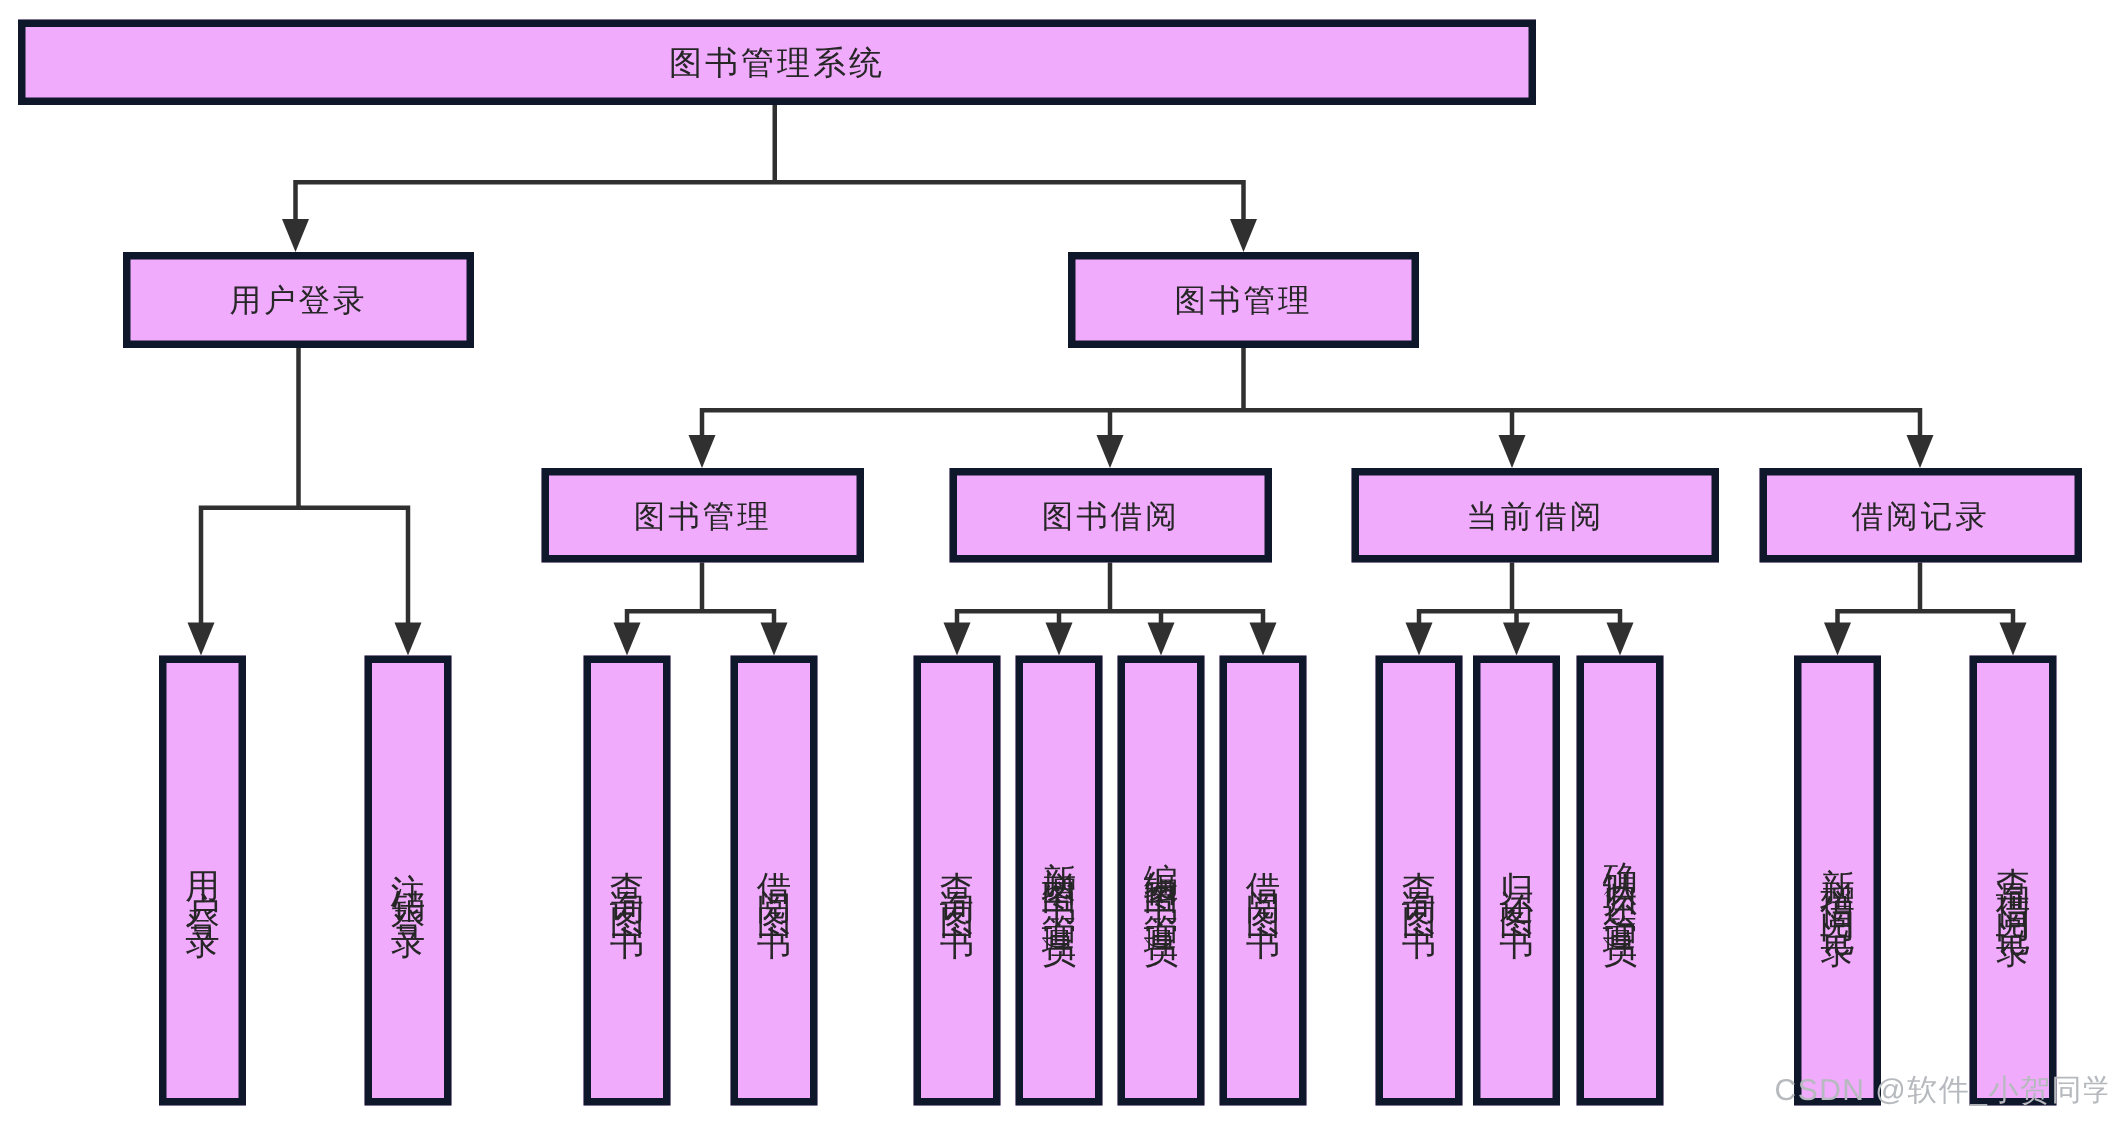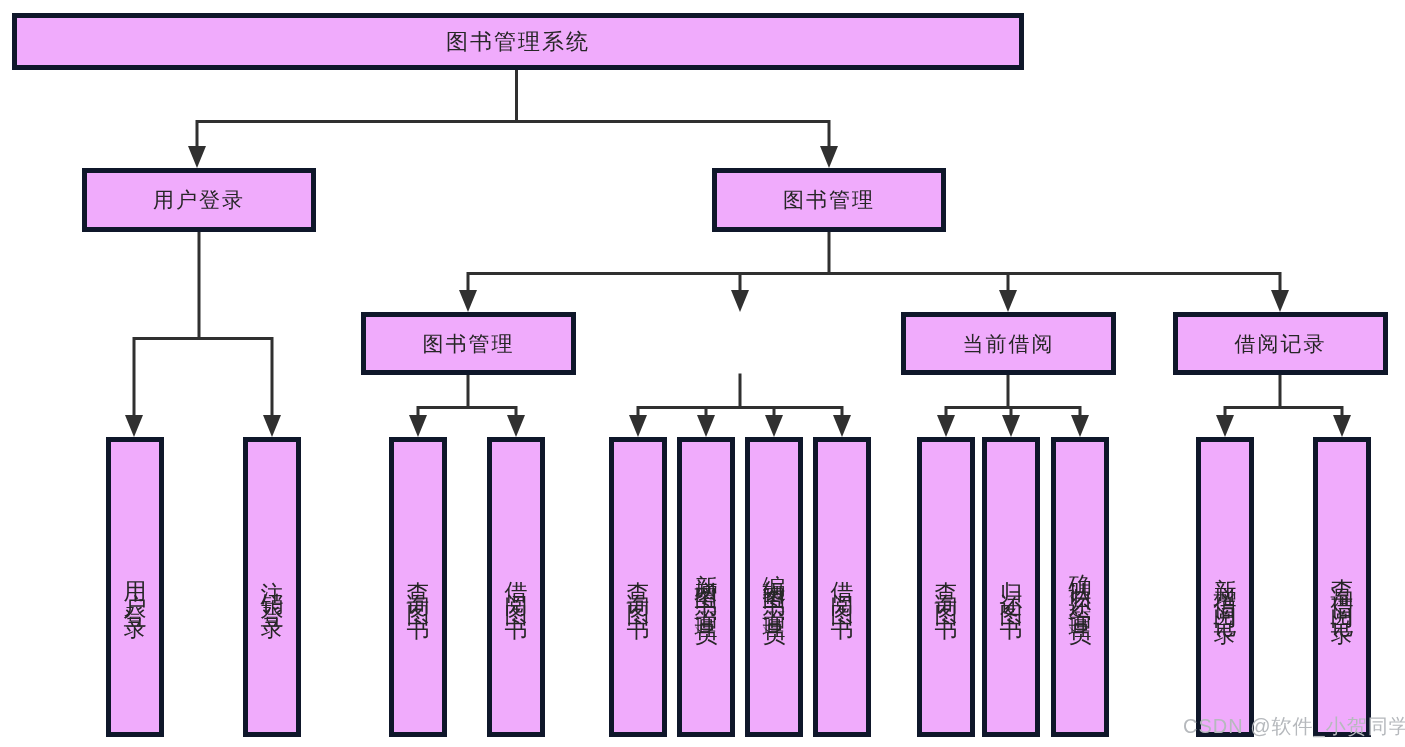--- a/index.html
+++ b/index.html
@@ -80,21 +80,24 @@
   <div class="box h" style="left:82px;top:168px;width:234px;height:64px">
     <span>用户登录</span>
   </div>
   <div class="box h" style="left:712px;top:168px;width:234px;height:64px">
     <span>图书管理</span>
   </div>
 
   <div class="box h" style="left:361px;top:312px;width:215px;height:63px">
     <span>图书管理</span>
   </div>
-  <div class="box h" style="left:901px;top:312px;width:215px;height:63px">
+  <div class="box h" style="left:633px;top:312px;width:215px;height:63px">
+    <span>图书借阅</span>
+  </div>
+  <div class="box h" style="left:901px;top:312px;width:245px;height:63px">
     <span>当前借阅</span>
   </div>
   <div class="box h" style="left:1173px;top:312px;width:215px;height:63px">
     <span>借阅记录</span>
   </div>
 
   <div class="box v ls-w" style="left:106px;top:437px;width:58px;height:300px">
     <span>用户登录</span>
   </div>
   <div class="box v ls-w" style="left:243px;top:437px;width:58px;height:300px">

